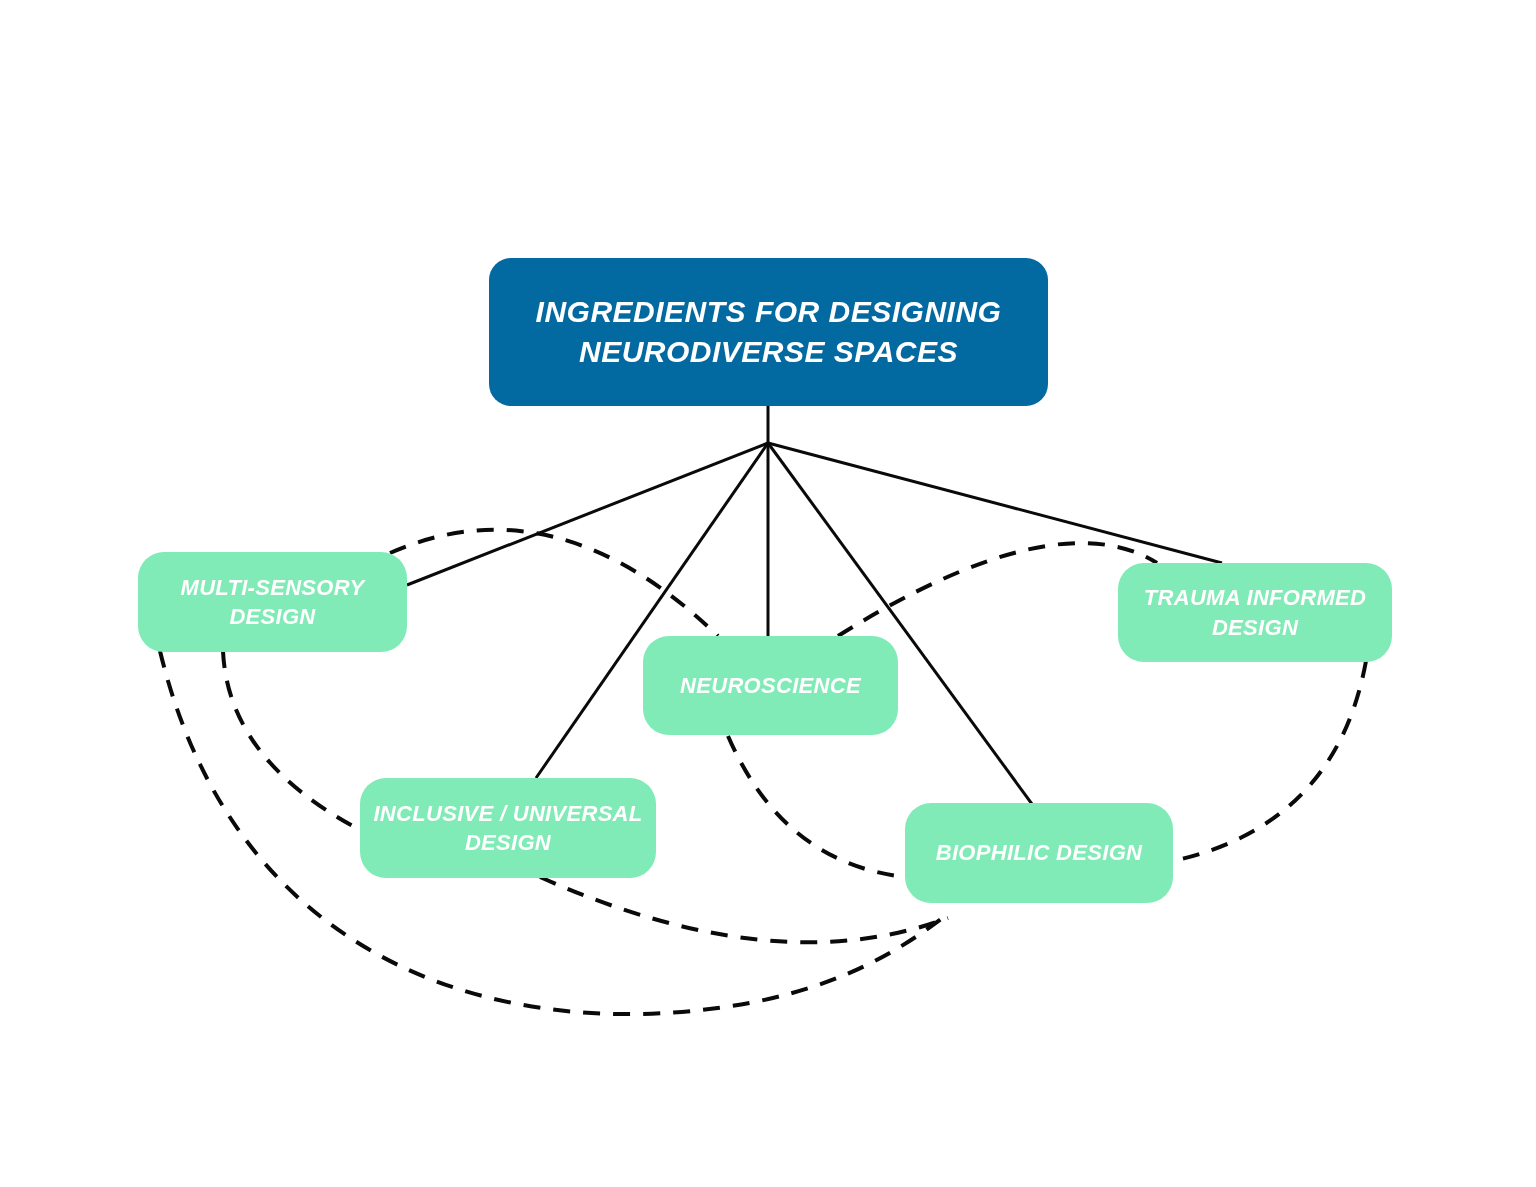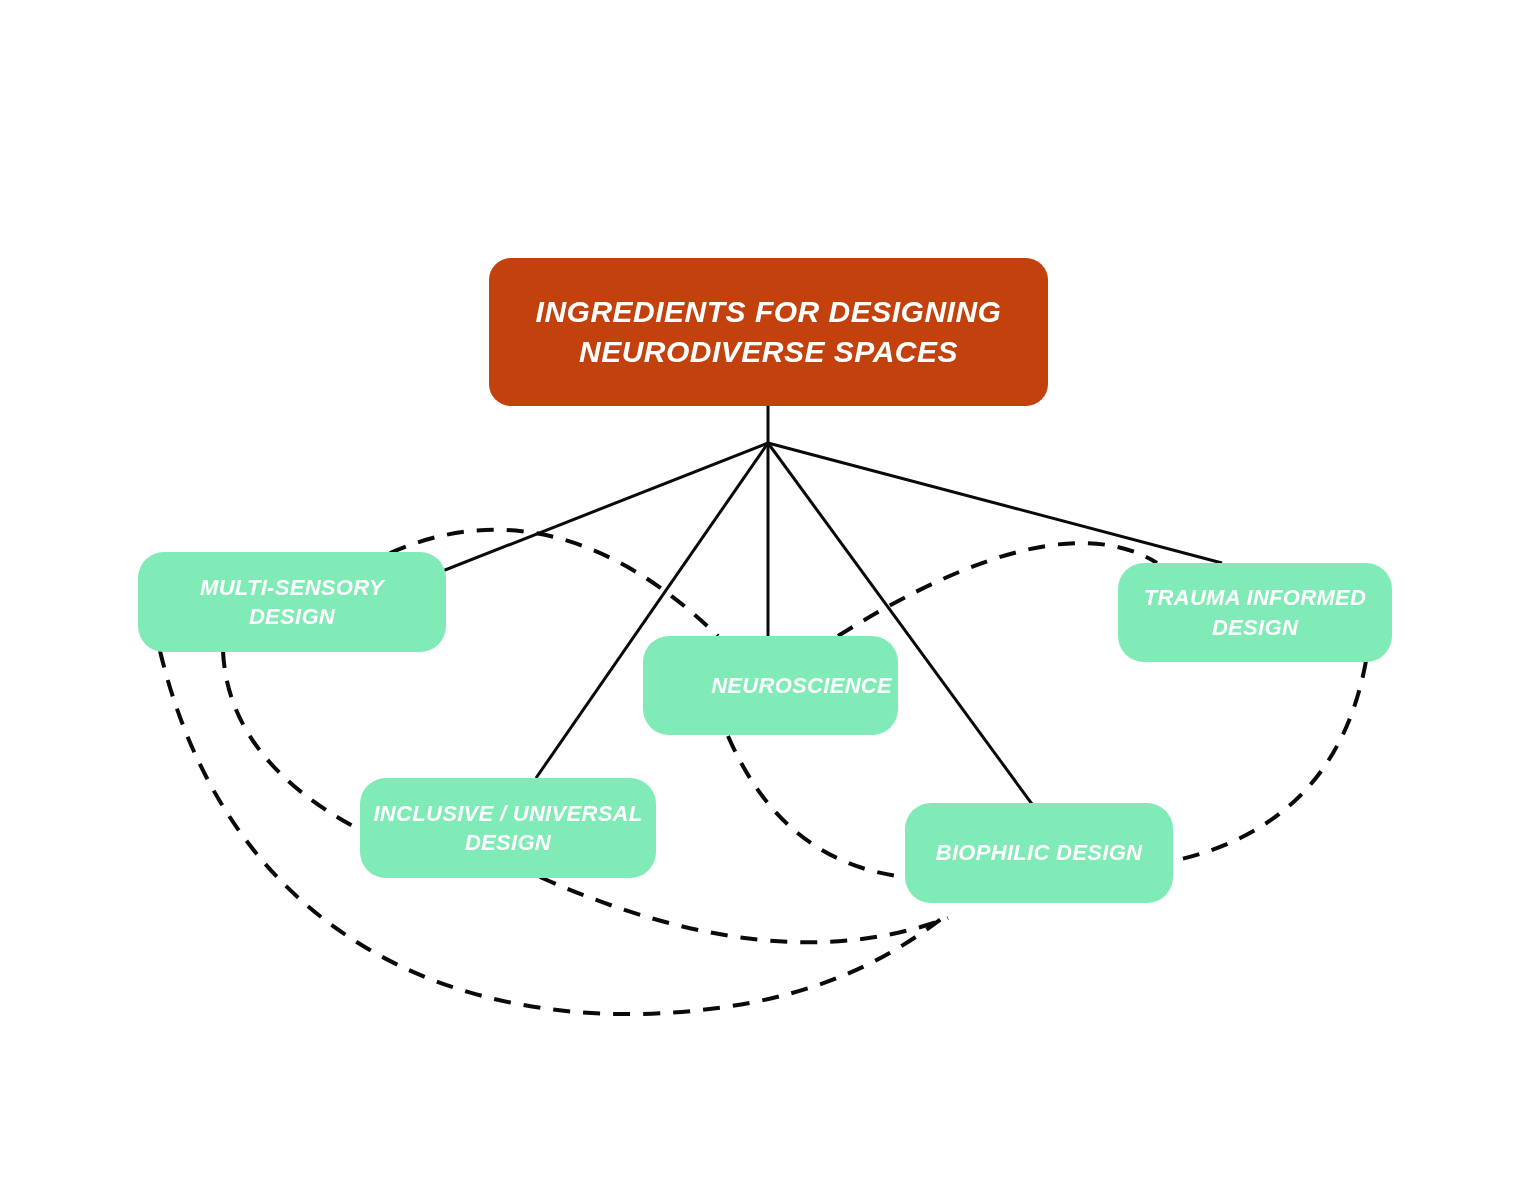--- a/index.html
+++ b/index.html
@@ -32,36 +32,36 @@
     font-weight: bold;
     font-style: italic;
     white-space: pre-line;
     box-sizing: border-box;
   }
   .node--title {
     left: 489px;
     top: 258px;
     width: 559px;
     height: 148px;
-    background: #c2410c;
+    background: #0369a1;
     border-radius: 22px;
     font-size: 30px;
     line-height: 1.35;
     letter-spacing: 0.5px;
   }
   .node--green {
     background: #80EBB6;
     border-radius: 26px;
     font-size: 22px;
     line-height: 1.32;
     letter-spacing: 0.3px;
     padding: 4px 6px;
   }
-  .node--multi      { left: 138px;  top: 552px; width: 308px; height: 100px; justify-content: center; }
-  .node--neuro      { left: 643px;  top: 636px; width: 255px; height: 99px; justify-content: flex-end;  }
+  .node--multi      { left: 138px;  top: 552px; width: 269px; height: 100px; justify-content: center; }
+  .node--neuro      { left: 643px;  top: 636px; width: 255px; height: 99px;  }
   .node--trauma     { left: 1118px; top: 563px; width: 274px; height: 99px;  }
   .node--inclusive  { left: 360px;  top: 778px; width: 296px; height: 100px; }
   .node--biophilic  { left: 905px;  top: 803px; width: 268px; height: 100px; }
 
   .edge-solid {
     stroke: #0a0a0a;
     stroke-width: 3;
     fill: none;
   }
   .edge-dashed {

